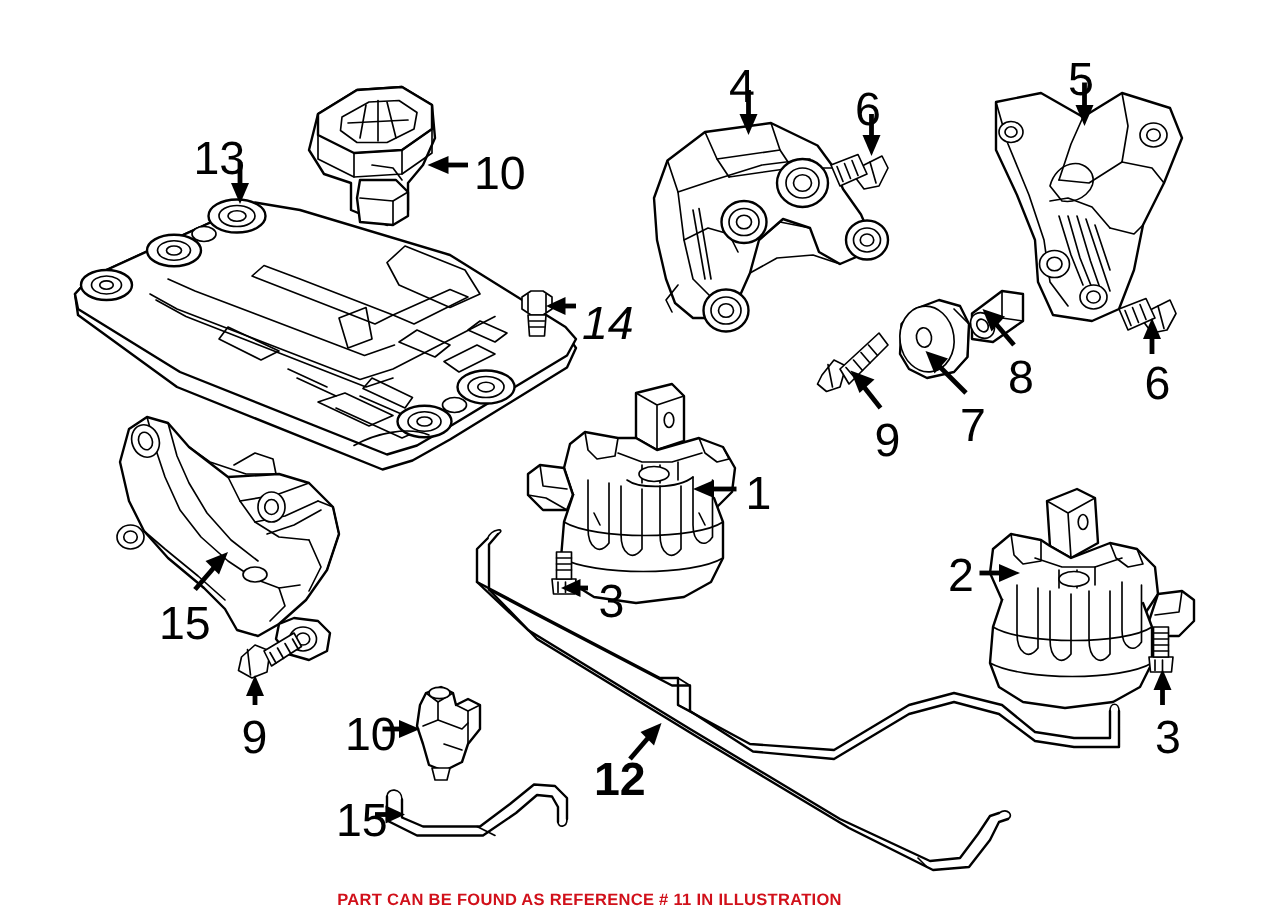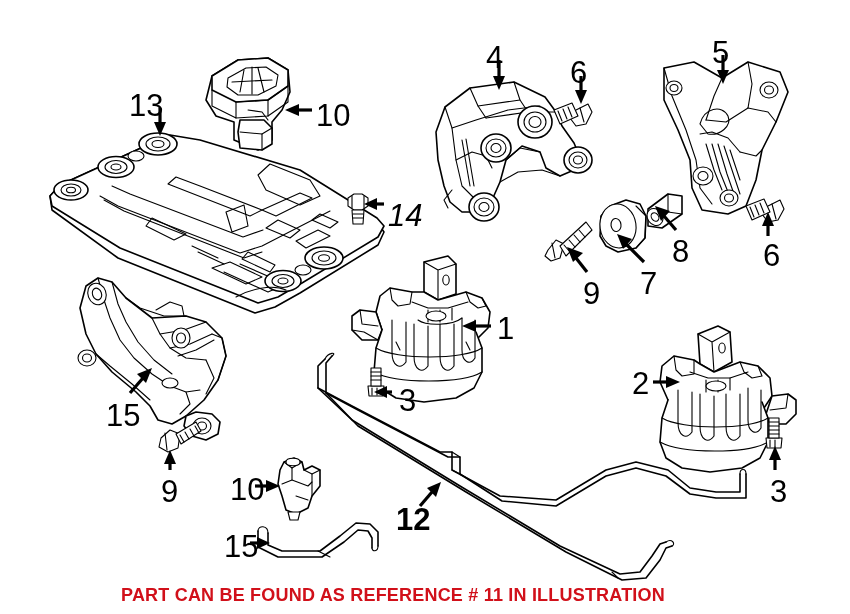--- a/index.html
+++ b/index.html
@@ -73,21 +73,21 @@
     user-select: none;
   }
   #footer-note {
     position: absolute;
     left: 0;
     bottom: 8px;
     width: 786px;
     text-align: center;
     color: #d1101a;
     font-family: "Liberation Sans", sans-serif;
-    font-size: 18px;
+    font-size: 11px;
     font-weight: bold;
     letter-spacing: 0.2px;
   }
 </style>
 </head>
 <body>
 
 <div id="diagram-page">
 
   <svg id="parts-svg" viewBox="0 0 850 614">

